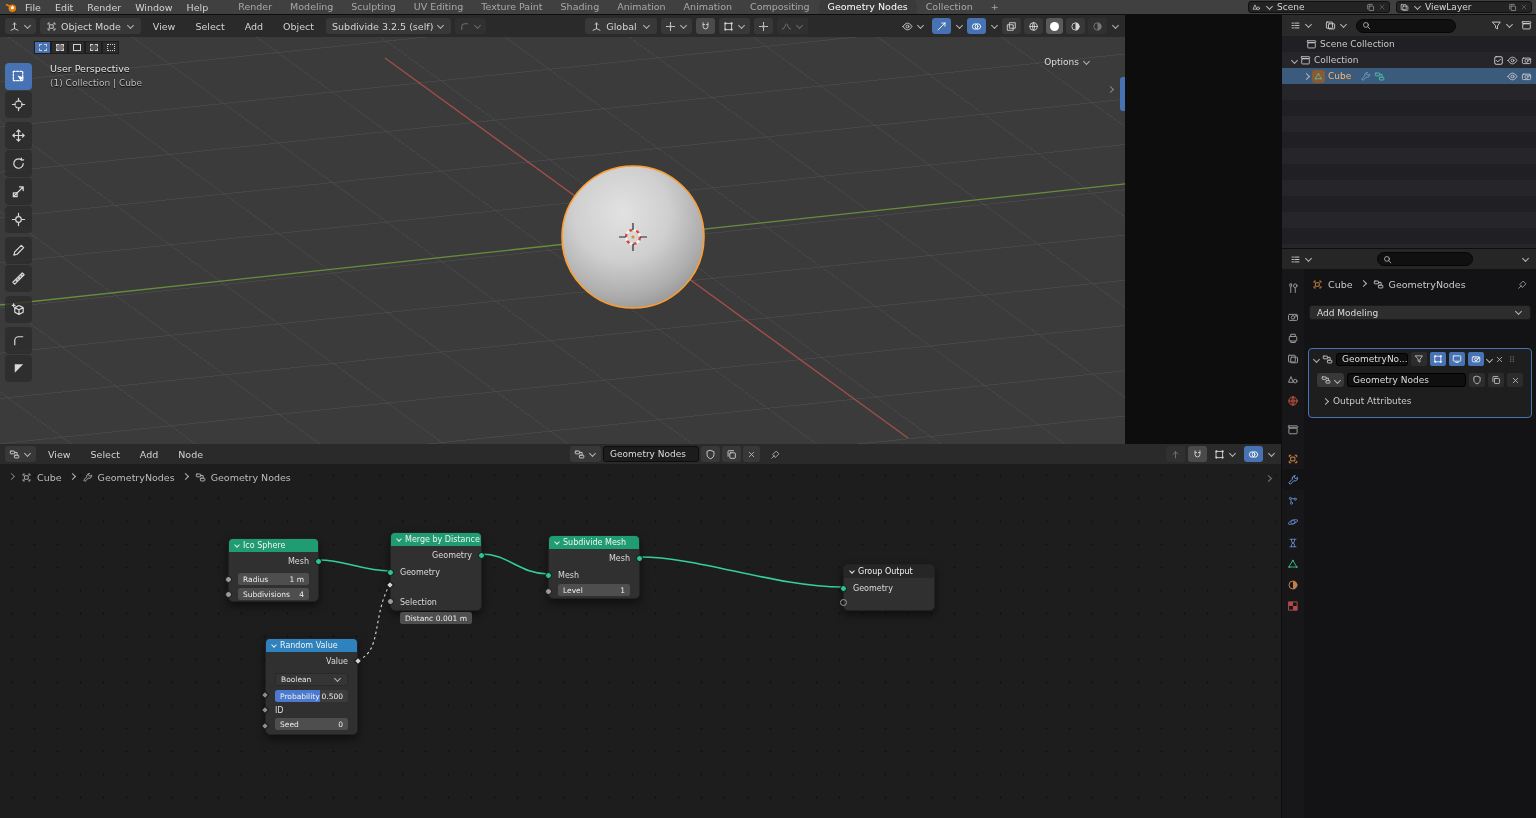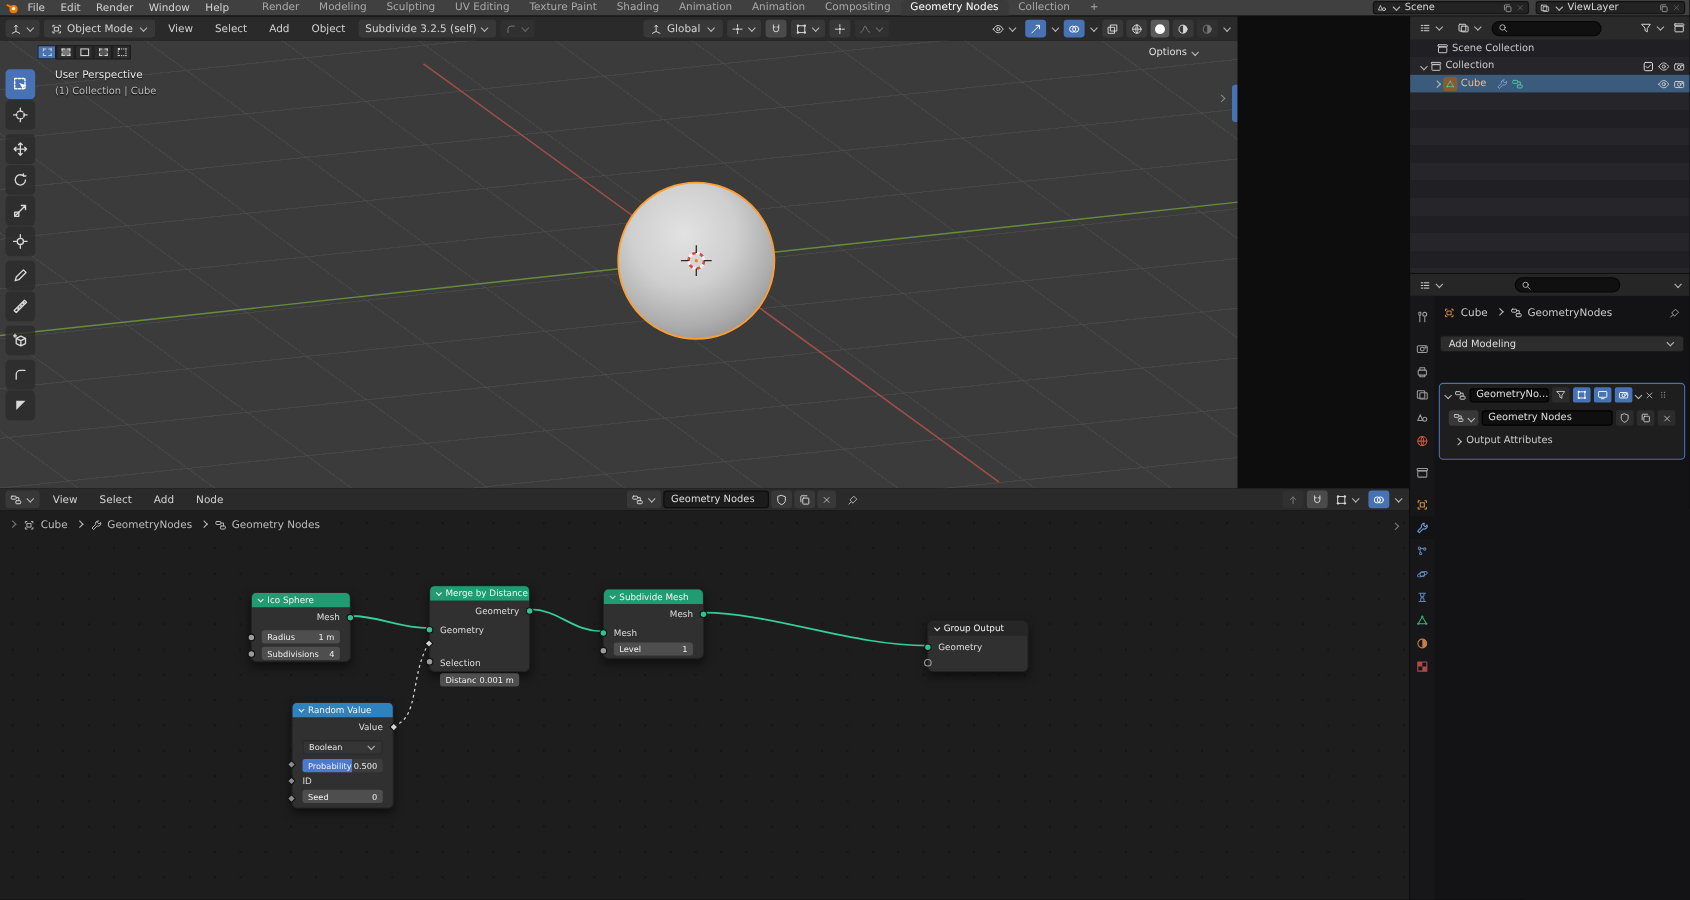--- a/index.html
+++ b/index.html
@@ -566,21 +566,21 @@
             <use href="#s-rfcorner"></use>
           </svg>
         </div>
       <div class="tool">
           <svg class="i">
             <use href="#s-rffill"></use>
           </svg>
         </div>
     </div>
 
-    <div class="abs" id="optbtn" style="right:28px;top:4px">
+    <div class="abs" id="optbtn" style="right:28px;top:18px">
       <span>Options</span>
         <span class="chev"></span>
     </div>
 
     <svg class="abs" width="74" height="104" style="left:1196px;top:26px">
       <g stroke="#8fb9e8" stroke-width="1.6">
           <line x1="35" y1="37" x2="41" y2="58"></line>
         </g>
       <line x1="41" y1="58" x2="59" y2="56" stroke="#9ccf4e" stroke-width="1.6"></line>
       <line x1="41" y1="58" x2="45" y2="65" stroke="#e8806f" stroke-width="1.6"></line>

